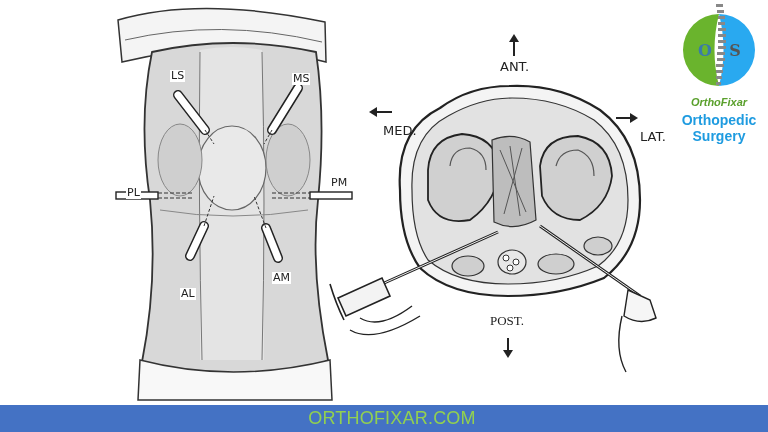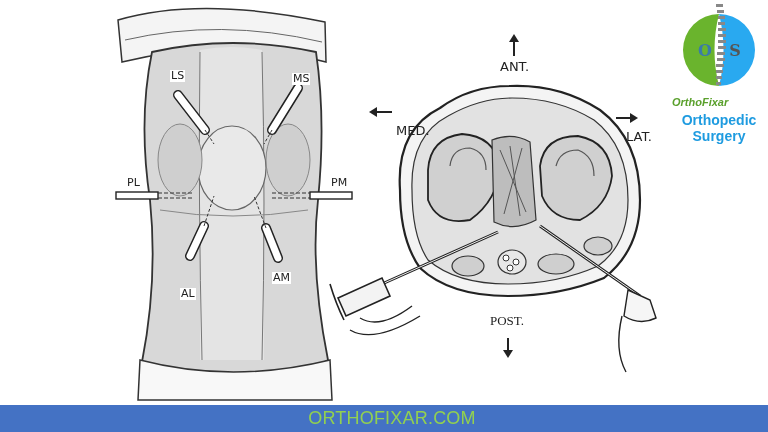--- a/index.html
+++ b/index.html
@@ -3,21 +3,21 @@
 <meta charset="utf-8">
 <style>
   html,body{margin:0;padding:0;}
   body{width:768px;height:432px;position:relative;overflow:hidden;background:#ffffff;font-family:"Liberation Sans",sans-serif;}
   .stage{position:absolute;left:0;top:0;width:768px;height:405px;background:#ffffff;}
   .lbl{position:absolute;font-family:"DejaVu Sans",sans-serif;font-size:11px;color:#222;background:#fff;padding:0 1px;line-height:12px;}
   .lbl2{position:absolute;font-family:"DejaVu Sans",sans-serif;font-size:13px;color:#222;line-height:11px;}
   .footer{position:absolute;left:0;top:405px;width:768px;height:27px;background:#4472c4;display:flex;align-items:center;justify-content:center;padding-left:8px;}
   .footer span{color:#92d050;font-family:"Liberation Sans",sans-serif;font-size:18px;letter-spacing:0.2px;}
   .logo{position:absolute;left:672px;top:2px;width:94px;height:126px;}
-  .logo-title{position:absolute;left:0;width:94px;top:94px;color:#5aa02c;font-style:italic;font-weight:bold;font-size:11px;}
+  .logo-title{position:absolute;left:0;width:94px;top:94px;text-align:center;color:#5aa02c;font-style:italic;font-weight:bold;font-size:11px;}
   .logo-sub{position:absolute;left:0;width:94px;top:110px;text-align:center;color:#1e9be0;font-weight:bold;font-size:14px;}
 </style>
 </head>
 <body>
 
 <div class="stage">
 
   <svg width="768" height="405" style="position:absolute;left:0;top:0">
 
     <path d="M118,20 Q200,-4 325,22 L326,62 Q230,36 122,62 Z" fill="#f4f4f4" stroke="#333" stroke-width="1.5"></path>
@@ -97,28 +97,28 @@
     <path d="M360,318 Q380,330 412,306" fill="none" stroke="#222" stroke-width="1.4"></path>
 
     <line x1="540" y1="226" x2="640" y2="296" stroke="#222" stroke-width="3"></line>
     <line x1="540" y1="226" x2="640" y2="296" stroke="#eee" stroke-width="1"></line>
     <path d="M628,290 L650,300 L656,318 Q640,326 624,316 Z" fill="#f6f6f6" stroke="#222" stroke-width="1.4"></path>
     <path d="M622,316 Q614,350 626,372" fill="none" stroke="#222" stroke-width="1.4"></path>
   </svg>
 
   <div class="lbl" style="left:170px;top:70px;">LS</div>
   <div class="lbl" style="left:292px;top:63px;margin-top:10px;">MS</div>
-  <div class="lbl" style="left:126px;top:177px;">PL</div>
+  <div class="lbl" style="left:126px;top:187px;">PL</div>
   <div class="lbl" style="left:330px;top:177px;text-align:center;">PM</div>
   <div class="lbl" style="left:180px;top:272px;margin-top:16px;">AL</div>
   <div class="lbl" style="left:272px;top:272px;">AM</div>
 
   <div class="lbl2" style="left:500px;top:61px;">ANT.</div>
-  <div class="lbl2" style="left:396px;top:125px;">MED.</div>
-  <div class="lbl2" style="left:626px;top:131px;">LAT.</div>
+  <div class="lbl2" style="left:383px;top:125px;">MED.</div>
+  <div class="lbl2" style="left:640px;top:131px;">LAT.</div>
   <div class="lbl2" style="left:490px;top:315px;font-family:Liberation Serif, serif;">POST.</div>
 
   <div class="logo">
     <svg width="94" height="94" style="position:absolute;left:0;top:0">
       <path d="M47,12 A34,34 0 0 0 47,84 Q38,48 47,12 Z" fill="#6ab42d"></path>
       <path d="M47,12 A34,34 0 0 1 47,84 Q56,48 47,12 Z" fill="#29a9f0"></path>
       <g fill="#888">
         <rect x="44" y="2" width="7" height="3"></rect>
           <rect x="45" y="8" width="7" height="3"></rect>
         <rect x="46" y="14" width="7" height="3"></rect>

